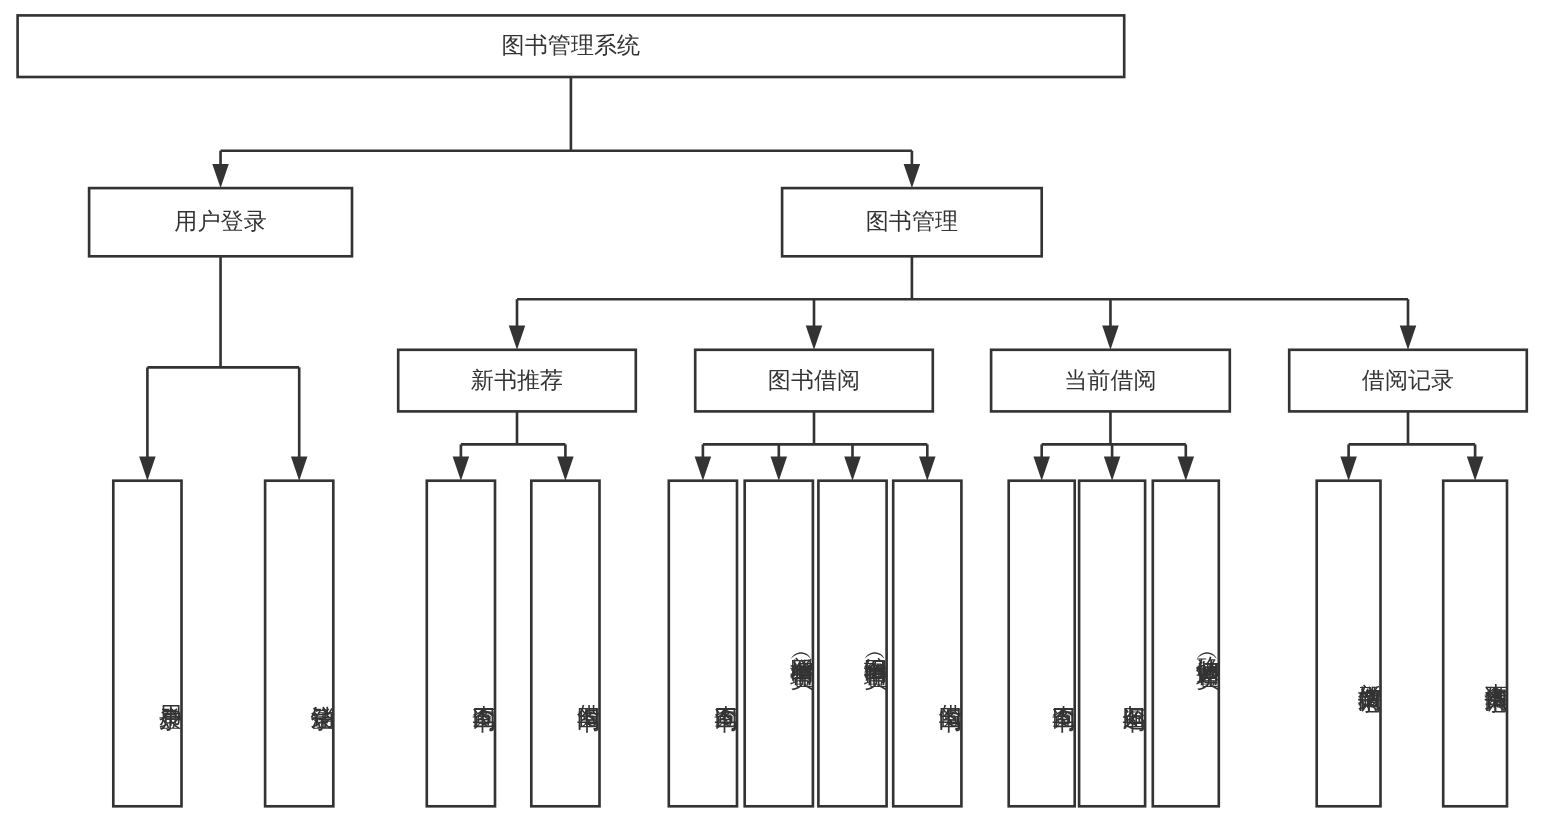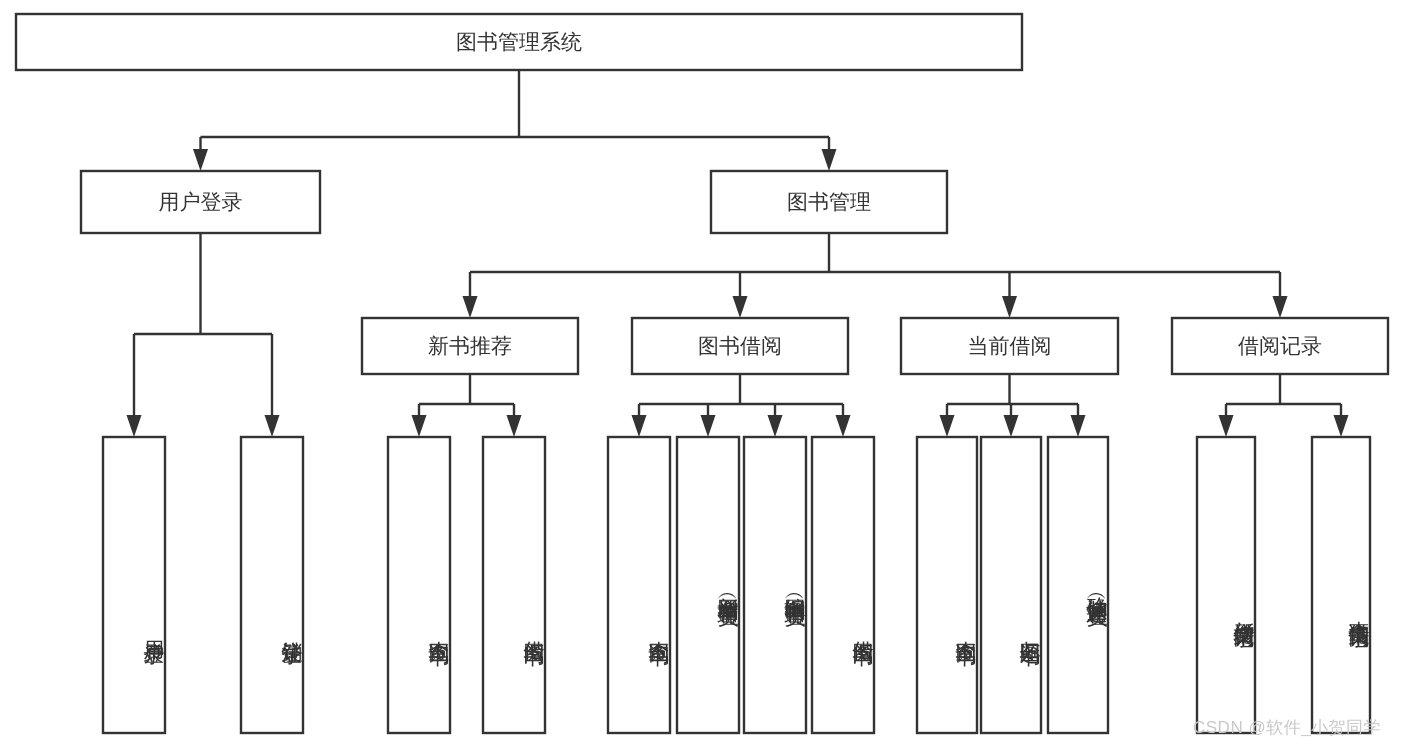--- a/index.html
+++ b/index.html
@@ -209,14 +209,13 @@
       <div class="node-label-v" style="left: 608px; top: 525px; width: 62px; height: 204px;">查询图书</div>
       <div class="node-label-v" style="left: 677px; top: 445px; width: 62px; height: 284px;">新增图书（管理员）</div>
       <div class="node-label-v" style="left: 744px; top: 445px; width: 62px; height: 284px;">编辑图书（管理员）</div>
       <div class="node-label-v" style="left: 812px; top: 525px; width: 62px; height: 204px;">借阅图书</div>
       <div class="node-label-v" style="left: 917px; top: 525px; width: 60px; height: 204px;">查询图书</div>
       <div class="node-label-v" style="left: 981px; top: 525px; width: 60px; height: 204px;">归还图书</div>
       <div class="node-label-v" style="left: 1048px; top: 445px; width: 60px; height: 284px;">确认归还（管理员）</div>
       <div class="node-label-v" style="left: 1197px; top: 487px; width: 58px; height: 242px;">新增借阅记录</div>
       <div class="node-label-v" style="left: 1312px; top: 487px; width: 58px; height: 242px;">查询借阅记录</div>
     </div>
-  <div class="watermark" style="left: 1193px; top: 716px;">CSDN @软件_小贺同学</div>
 </div>
 
 </body></html>

